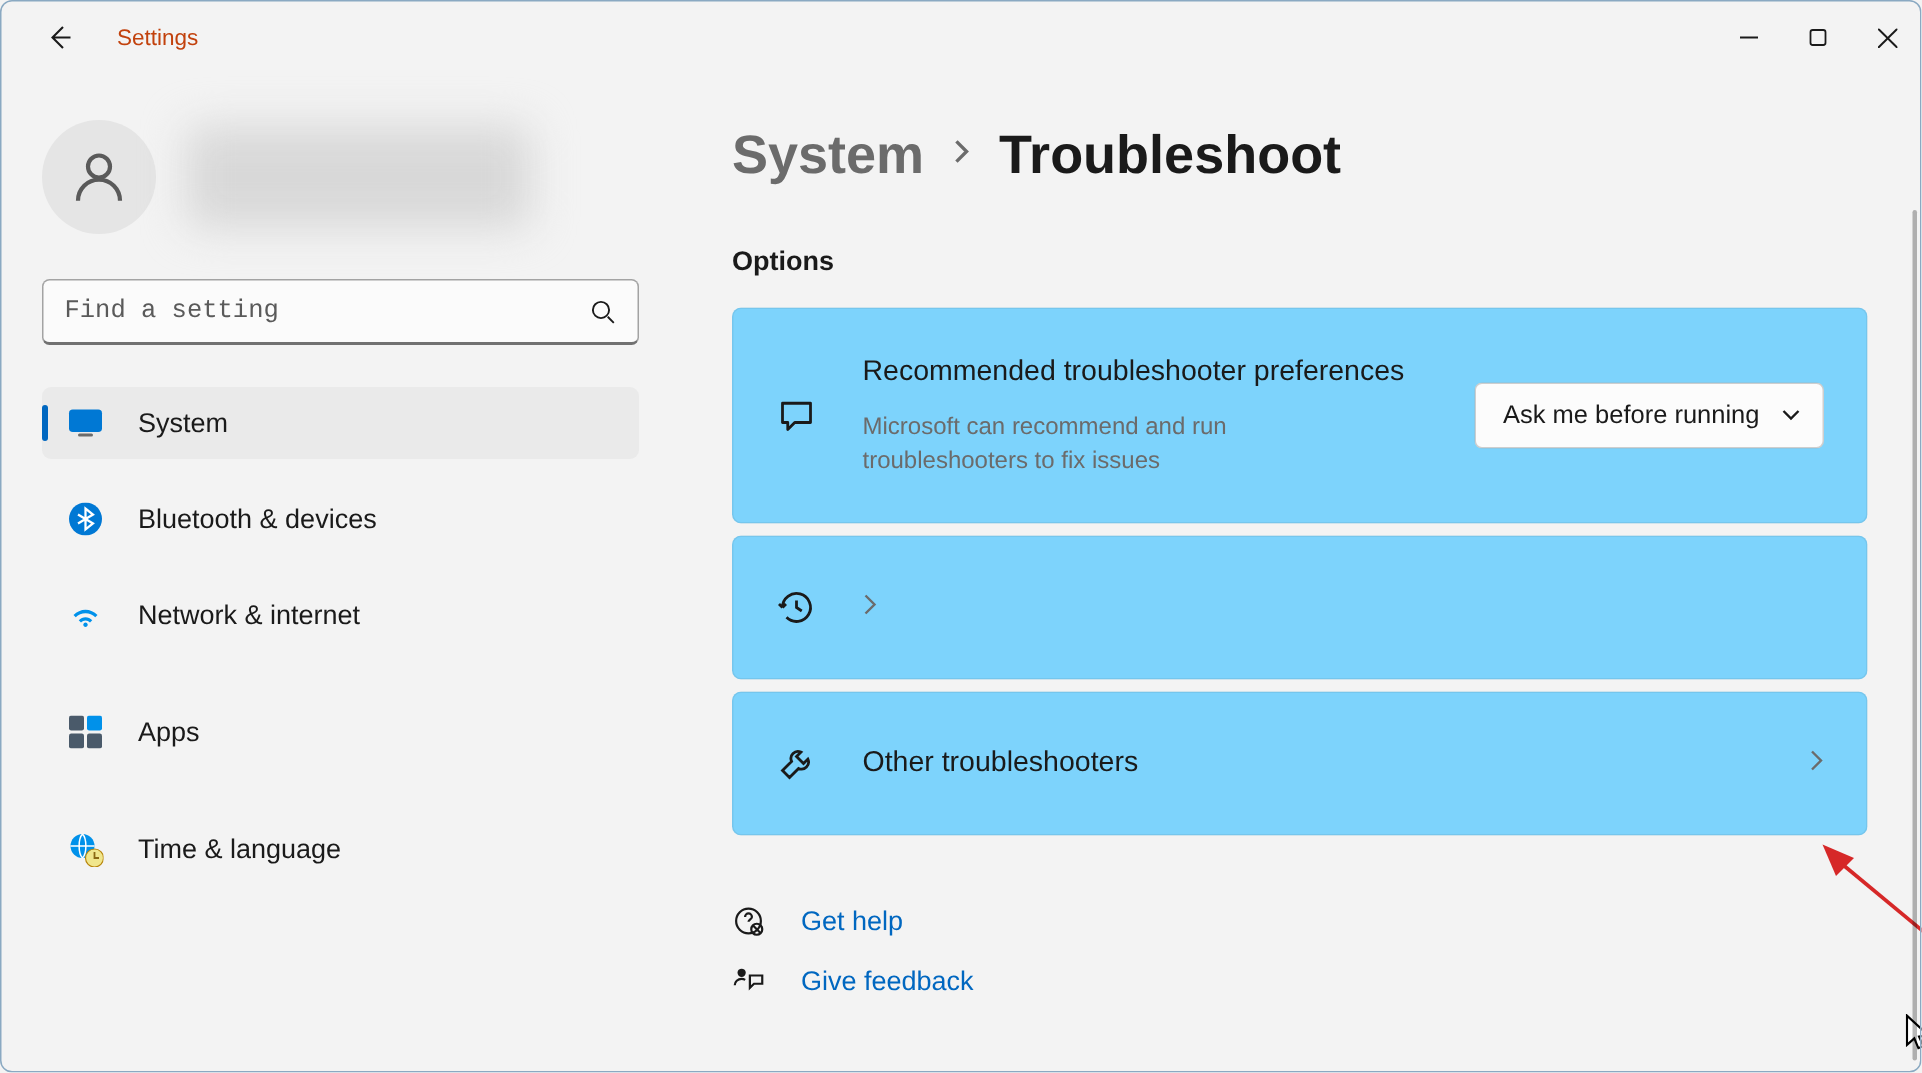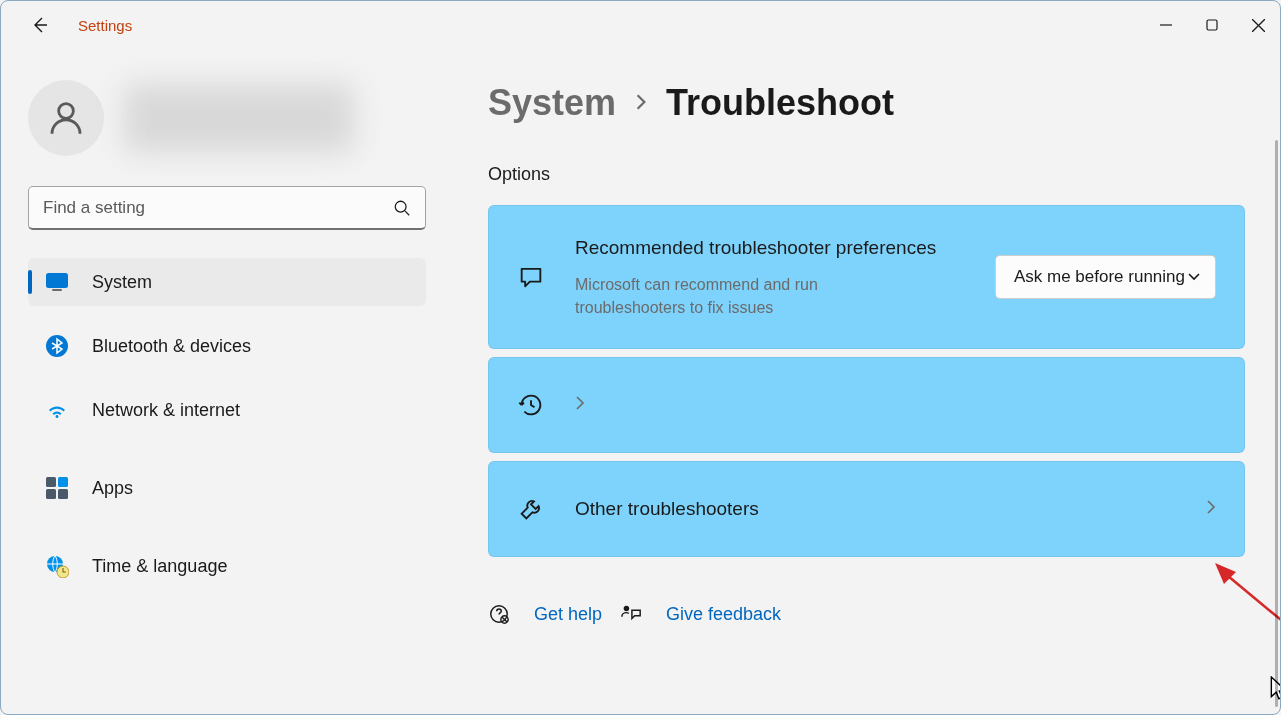--- a/index.html
+++ b/index.html
@@ -21,55 +21,55 @@
   .main { flex: 1; padding: 32px 36px 0 48px; position: relative; }
 
   
   .user-row { display: flex; align-items: center; gap: 20px; margin-bottom: 30px; }
   .avatar { width: 76px; height: 76px; border-radius: 50%; background: #e5e5e5; display: flex; align-items: center; justify-content: center; }
   .user-blur { width: 230px; height: 68px; border-radius: 6px; position: relative; }
   .user-blur-inner { position: absolute; inset: 0; background: #d8d8d8; filter: blur(14px); border-radius: 8px; }
 
   
   .search-box { display: flex; align-items: center; height: 44px; border: 1px solid rgba(0,0,0,0.35); border-bottom: 2px solid rgba(0,0,0,0.55); border-radius: 5px; background: #fbfbfb; padding: 0 14px; margin-bottom: 28px; width: 398px; }
-  .search-box input { flex: 1; border: none; background: transparent; outline: none; font-size: 17px; color: #444; }
+  .search-box input { flex: 1; border: none; background: transparent; outline: none; font-size: 17px; color: #444; font-family: Liberation Mono, monospace; }
   .search-box input::placeholder { color: #5a5a5a; }
 
   
   .nav { display: flex; flex-direction: column; gap: 2px; }
   .nav-item { display: flex; align-items: center; height: 48px; padding: 0 12px 0 16px; border-radius: 6px; cursor: pointer; position: relative; width: 398px; }
   .nav-item.selected { background: #eaeaea; }
   .nav-item.selected::before { content: ""; position: absolute; left: 0; top: 12px; bottom: 12px; width: 4px; background: #0067c0; border-radius: 3px; }
   .nav-icon { width: 26px; height: 26px; margin-right: 22px; display: flex; align-items: center; justify-content: center; }
   .nav-label { font-size: 18px; color: #1a1a1a; }
   .nav-spacer { height: 12px; }
 
   
   .breadcrumb { display: flex; align-items: center; gap: 18px; margin-bottom: 40px; }
   .bc-parent { font-size: 36px; font-weight: 600; color: #6b6b6b; }
   .bc-sep { font-size: 24px; color: #6b6b6b; }
   .bc-current { font-size: 36px; font-weight: 600; color: #1a1a1a; }
 
-  .section-title { font-size: 18px; font-weight: 400; color: #1a1a1a; margin-bottom: 20px; }
+  .section-title { font-size: 18px; font-weight: 700; color: #1a1a1a; margin-bottom: 20px; }
 
   
   .card { background: #7dd3fc; border: 1px solid rgba(0,0,0,0.06); border-radius: 6px; margin-bottom: 8px; display: flex; align-items: center; padding: 0 28px; cursor: pointer; }
   .card-pref { height: 144px; cursor: default; }
   .card-nav { height: 96px; }
   .card-icon { width: 28px; height: 28px; margin-right: 30px; display: flex; align-items: center; justify-content: center; }
   .card-body { flex: 1; }
   .card-title { font-size: 19px; color: #1a1a1a; line-height: 1.4; }
   .card-desc { font-size: 16px; color: #6b6b6b; line-height: 1.4; margin-top: 13px; max-width: 340px; }
   .card-chevron { color: #6b6b6b; }
 
   
-  .dropdown { height: 44px; border: 1px solid rgba(0,0,0,0.18); border-radius: 5px; background: #fcfcfc; display: flex; align-items: center; padding: 0 14px 0 18px; gap: 2px; cursor: pointer; font-size: 17px; color: #1a1a1a; }
-
-  
-  .help-links { margin-top: 46px; display: flex; flex-direction: row; gap: 18px; }
+  .dropdown { height: 44px; border: 1px solid rgba(0,0,0,0.18); border-radius: 5px; background: #fcfcfc; display: flex; align-items: center; padding: 0 14px 0 18px; gap: 14px; cursor: pointer; font-size: 17px; color: #1a1a1a; }
+
+  
+  .help-links { margin-top: 46px; display: flex; flex-direction: column; gap: 18px; }
   .help-link { display: flex; align-items: center; gap: 24px; cursor: pointer; }
   .help-link-icon { width: 22px; height: 22px; display: flex; align-items: center; justify-content: center; }
   .help-link-text { font-size: 18px; color: #0067c0; }
 
   
   .arrow-annot { position: absolute; left: 770px; top: 508px; pointer-events: none; }
 
   
   .cursor-annot { position: absolute; left: 830px; top: 626px; pointer-events: none; }
 

